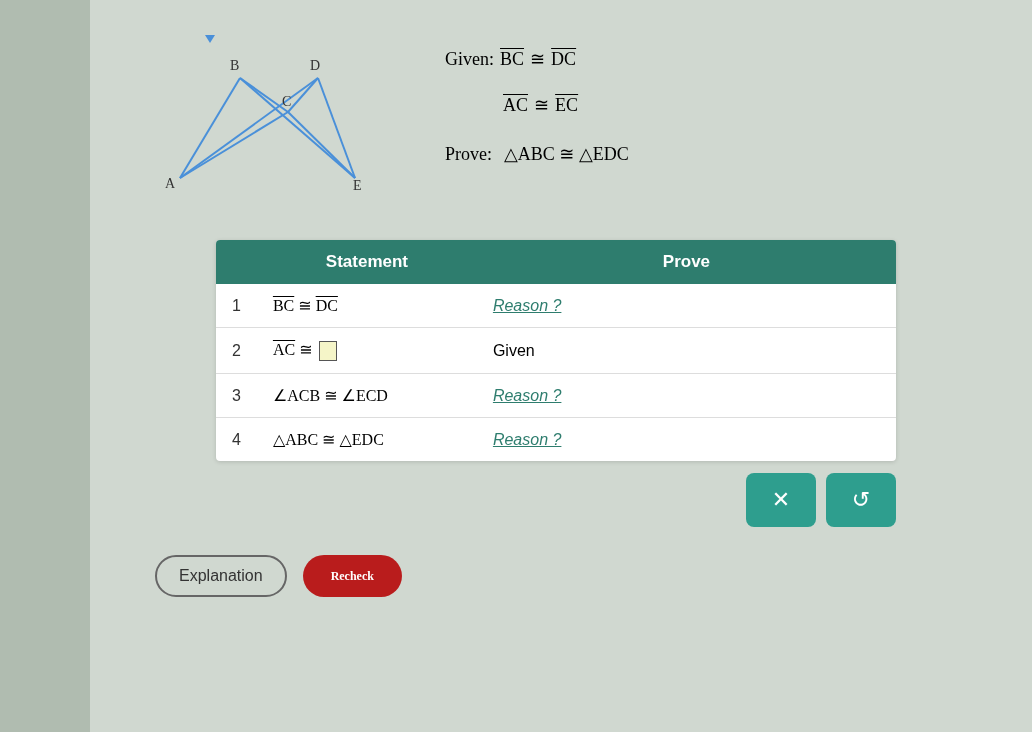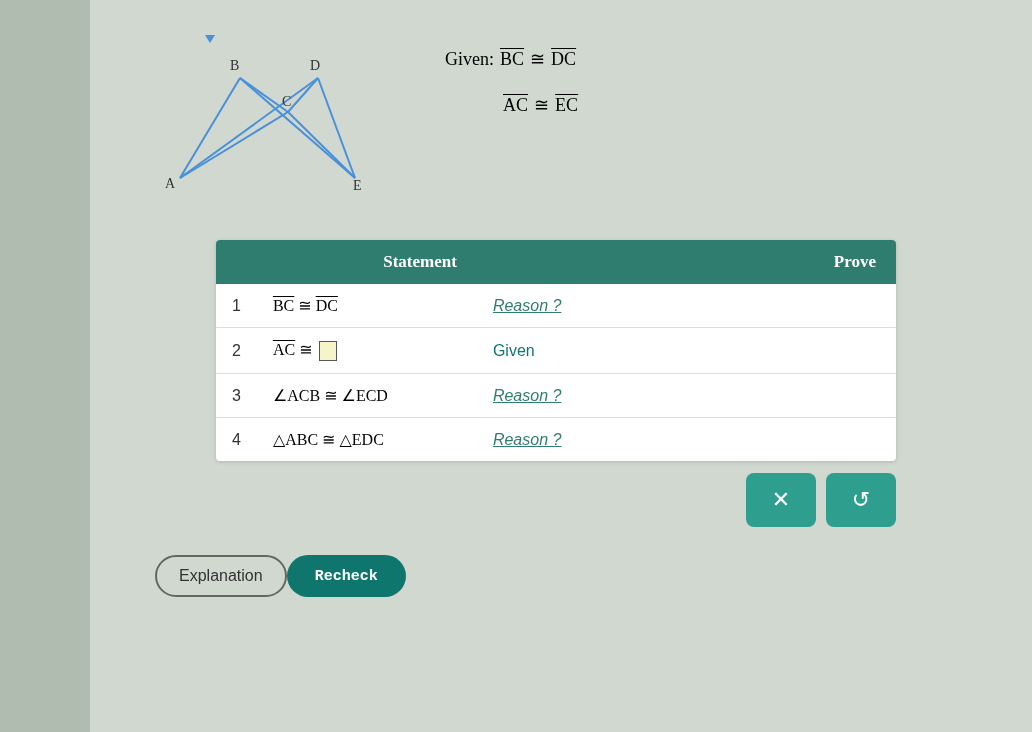--- a/index.html
+++ b/index.html
@@ -106,24 +106,24 @@
       border-collapse: collapse;
     }
 
     .proof-table thead tr {
       background: #2e7d6e;
       color: white;
     }
 
     .proof-table thead th {
       padding: 12px 20px;
-      text-align: right;
+      text-align: center;
       font-size: 17px;
       font-weight: 600;
-      font-family: Liberation Serif, serif;
+      font-family: Liberation Sans, sans-serif;
     }
 
     .proof-table tbody tr {
       border-bottom: 1px solid #ddd;
     }
 
     .proof-table tbody tr:last-child {
       border-bottom: none;
     }
 
@@ -146,21 +146,21 @@
     .reason-cell {
       color: #2e7d6e;
       text-decoration: underline;
       cursor: pointer;
       font-style: italic;
       font-family: Arial, sans-serif;
       margin-top: 30px;
     }
 
     .reason-given {
-      color: #0f766e;
+      color: #000000;
       text-decoration: none;
       font-style: normal;
       font-family: Arial, sans-serif;
     }
 
     
     .small-box {
       display: inline-block;
       width: 18px;
       height: 20px;
@@ -190,20 +190,21 @@
       font-size: 22px;
       cursor: pointer;
       display: flex;
       align-items: center;
       justify-content: center;
     }
 
     
     .bottom-buttons {
       display: flex;
+      gap: 16px;
       margin-top: 28px;
       align-self: flex-start;
       padding-left: 80px;
       justify-content: center;
     }
 
     .btn-explanation {
       padding: 10px 22px;
       border: 2px solid #666;
       border-radius: 25px;
@@ -211,25 +212,25 @@
       font-size: 16px;
       cursor: pointer;
       font-family: Arial, sans-serif;
       color: #333;
     }
 
     .btn-recheck {
       padding: 10px 28px;
       border: none;
       border-radius: 25px;
-      background: #0f766e;
+      background: #b91c1c;
       color: white;
-      font-size: 15px;
+      font-size: 12px;
       cursor: pointer;
-      font-family: Liberation Mono, monospace;
+      font-family: Liberation Serif, serif;
       font-weight: 600;
     }
   </style>
 </head>
 <body>
 
 <div class="left-sidebar"></div>
 
 <div class="main-container">
   <div class="content-area">
@@ -265,20 +266,24 @@
           <span class="given-label">Given:</span>
           <span class="overline">BC</span>
           <span class="cong-symbol">≅</span>
           <span class="overline">DC</span>
         </div>
         <div class="math-line" style="padding-left: 58px; margin-bottom: 10px;">
           <span class="overline">AC</span>
           <span class="cong-symbol">≅</span>
           <span class="overline">EC</span>
         </div>
+        <div class="math-line">
+          <span class="prove-label">Prove:</span>
+          <span style="margin-left:6px;">△ABC ≅ △EDC</span>
+        </div>
       </div>
     </div>
 
     <div class="proof-table-wrapper">
       <table class="proof-table">
         <thead>
           <tr>
             <th style="width:40px;"></th>
             <th>Statement</th>
             <th>Prove</th>

